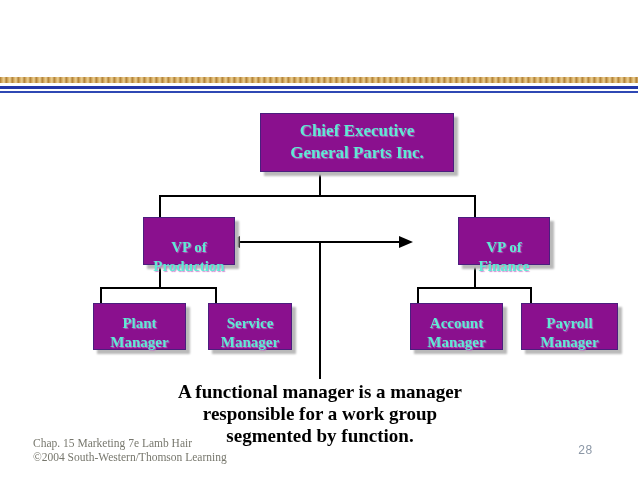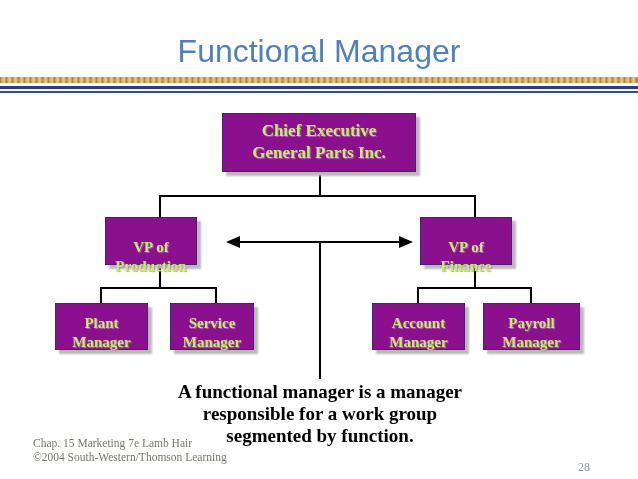--- a/index.html
+++ b/index.html
@@ -16,22 +16,23 @@
     position:absolute;left:0;right:0;top:77px;height:6px;
     background:repeating-linear-gradient(90deg,#a9792f 0px,#d8ae64 2px,#ecd193 4px,#b98a42 6px);
   }
   .bar-blue-thick{position:absolute;left:0;right:0;top:86px;height:3px;background:#2438A8;}
   .bar-blue-thin{position:absolute;left:0;right:0;top:91px;height:1.5px;background:#2f48b4;}
   .connectors{position:absolute;left:0;top:0;z-index:1;}
   .node{
     position:absolute;z-index:2;box-sizing:border-box;
     background:#8A108E;border:1.5px solid #4B1E7E;
     box-shadow:4px 4px 2px #b9b9b9;
-    color:#bef264;font-weight:bold;text-align:center;
+    color:#5eead4;font-weight:bold;text-align:center;
     text-shadow:1px 1px 1px rgba(199,112,199,0.8);
+    margin-left:38px;
   }
   .node .ln{width:100%;}
   .node-chief{left:222px;top:113px;width:194px;height:59px;font-size:17px;line-height:22px;padding-top:6px;}
   .node-vp{width:92px;height:48px;font-size:15px;line-height:19px;padding-top:20px;}
   .node-vp-production{left:105px;top:217px;}
   .node-vp-finance{left:420px;top:217px;}
   .node-mgr{width:93px;height:47px;font-size:15px;line-height:19px;padding-top:10px;}
   .node-plant{left:55px;top:303px;}
   .node-service{left:170px;top:303px;width:84px;}
   .node-account{left:372px;top:303px;}
@@ -40,29 +41,28 @@
     position:absolute;left:130px;top:381px;width:380px;z-index:3;
     text-align:center;font-weight:bold;color:#000;
     font-size:19px;line-height:22px;
   }
   .footer{
     position:absolute;left:33px;top:436px;z-index:2;
     font-size:11.5px;line-height:14px;font-weight:normal;color:#77776d;
   }
   .page-number{
     position:absolute;left:578px;top:444px;z-index:2;
-    font-size:12px;color:#8B97A6;font-family:Liberation Serif, serif;margin-top:16px;
+    font-size:12px;color:#8B97A6;font-family:Liberation Mono, monospace;
   }
 </style>
 </head>
 <body>
 
 <div class="slide">
 
-  <div class="title">Functional Manager</div>
   <div class="bar-gold"></div>
   <div class="bar-blue-thick"></div>
   <div class="bar-blue-thin"></div>
 
   <svg class="connectors" width="638" height="479" viewBox="0 0 638 479">
     <g stroke="#000000" stroke-width="2" fill="none">
       <path d="M320,172 V196"></path>
       <path d="M160,196 H475"></path>
       <path d="M160,195 V217"></path>
       <path d="M475,195 V217"></path>

